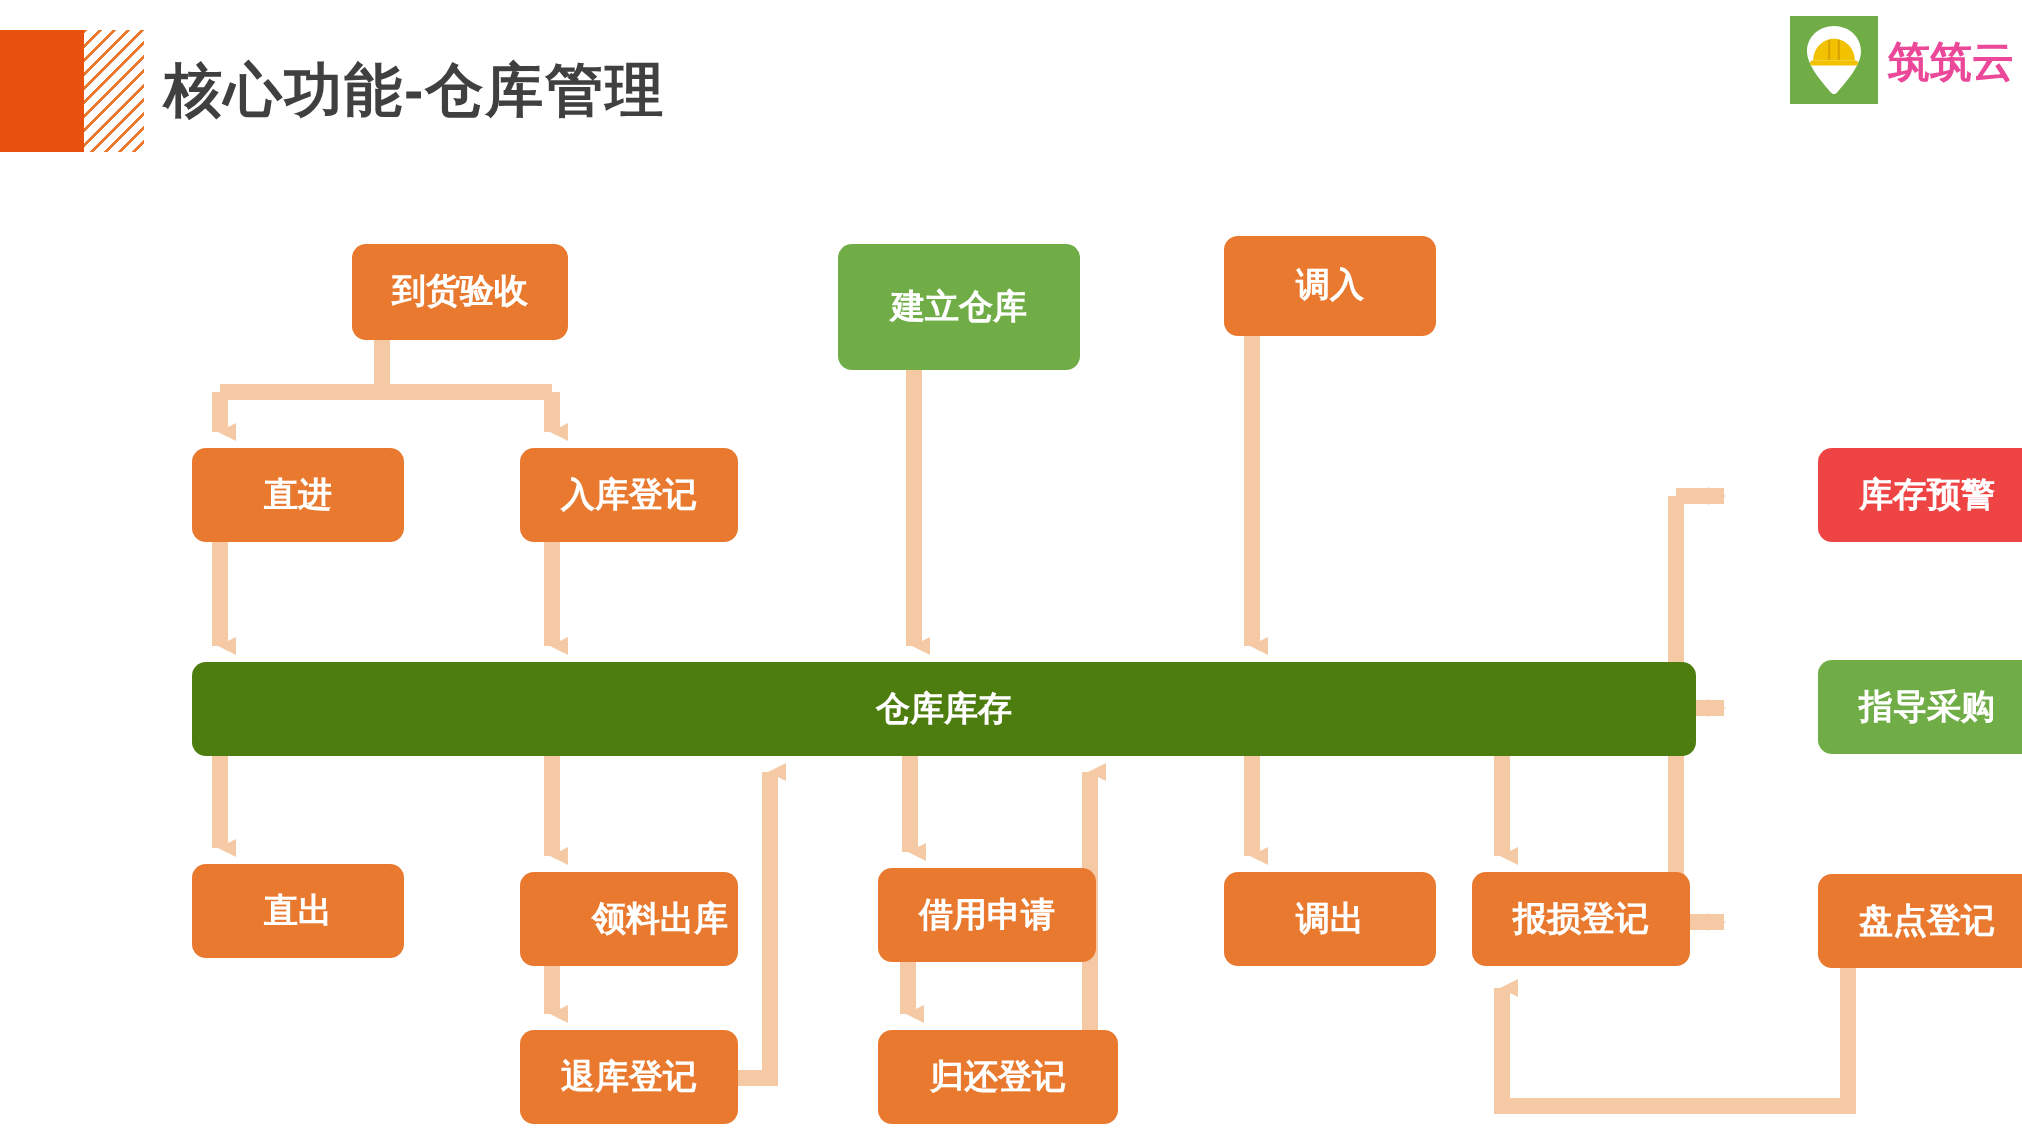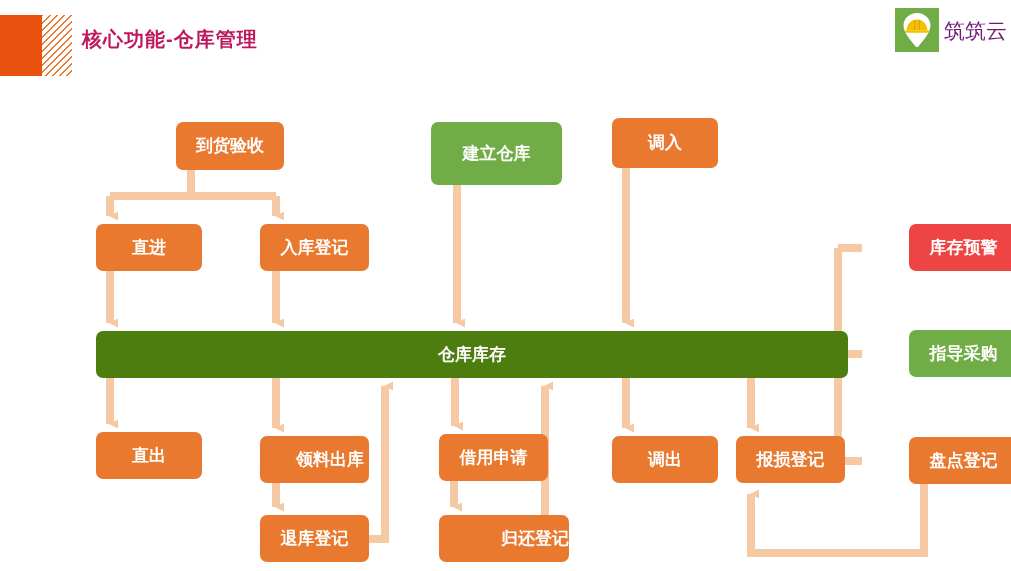--- a/index.html
+++ b/index.html
@@ -9,25 +9,25 @@
     font-family:"Liberation Sans","DejaVu Sans",sans-serif;
     overflow:hidden;
     position:relative;
   }
   #slide{position:absolute;left:0;top:0;width:1011px;height:571px;background:#fff;}
 
   
   .hdr-block{position:absolute;left:0;top:15px;width:42px;height:61px;background:#E8520E;}
   .hdr-hatch{position:absolute;left:42px;top:15px;width:30px;height:61px;
     background-image:repeating-linear-gradient(135deg,#E8792E 0px,#E8792E 1.4px,#ffffff 1.4px,#ffffff 5px);}
-  .hdr-title{position:absolute;left:82px;top:26px;font-size:20px;font-weight:bold;color:#be185d;letter-spacing:1px;white-space:nowrap;}
+  .hdr-title{position:absolute;left:82px;top:26px;font-size:29px;font-weight:bold;color:#404040;letter-spacing:1px;white-space:nowrap;}
 
   .logo-box{position:absolute;left:895px;top:8px;width:44px;height:44px;background:#70AD47;}
   .logo-pin{position:absolute;left:901px;top:12px;width:32px;height:36px;}
-  .logo-text{position:absolute;left:944px;top:17px;font-size:21px;font-weight:normal;color:#701a75;white-space:nowrap;}
+  .logo-text{position:absolute;left:944px;top:17px;font-size:21px;font-weight:bold;color:#ec4899;white-space:nowrap;}
 
   
   #wires{position:absolute;left:0;top:0;width:1011px;height:571px;}
 
   
   .node{position:absolute;border-radius:7px;display:flex;align-items:center;justify-content:center;
     color:#ffffff;font-weight:bold;font-size:17px;text-align:center;line-height:1.15;
     box-sizing:border-box;white-space:nowrap;margin-left:39px;}
   .orange{background:#E8792E;}
   .green{background:#70AD47;}
@@ -105,21 +105,21 @@
       <path d="M838,354 L862,354" marker-end="url(#ar-r)"></path>
       <path d="M838,461 L862,461" marker-end="url(#ar-r)"></path>
 
       <path d="M924,484 L924,553 L751,553 L751,494" marker-end="url(#ar-u)"></path>
     </g>
   </svg>
 
   <div class="node orange" style="left:137px;top:122px;width:108px;height:48px;">
       <span>到货验收</span>
     </div>
-  <div class="node green" style="left:392px;top:122px;width:131px;height:63px;">
+  <div class="node green" style="left:380px;top:122px;width:121px;height:63px;">
       <span>建立仓库</span>
     </div>
   <div class="node orange" style="left:573px;top:118px;width:106px;height:50px;align-items:center;">
       <span>调入</span>
     </div>
 
   <div class="node orange" style="left:57px;top:224px;width:106px;height:47px;">
       <span>直进</span>
     </div>
   <div class="node orange" style="left:221px;top:224px;width:109px;height:47px;">
@@ -151,17 +151,17 @@
   <div class="node orange" style="left:697px;top:436px;width:109px;height:47px;">
       <span>报损登记</span>
     </div>
   <div class="node orange" style="left:870px;top:437px;width:109px;height:47px;justify-content:center;">
       <span>盘点登记</span>
     </div>
 
   <div class="node orange" style="left:221px;top:515px;width:109px;height:47px;">
       <span>退库登记</span>
     </div>
-  <div class="node orange" style="left:400px;top:515px;width:130px;height:47px;justify-content:flex-end;">
+  <div class="node orange" style="left:400px;top:515px;width:120px;height:47px;">
       <span>归还登记</span>
     </div>
 
 </div>
 
 </body></html>

